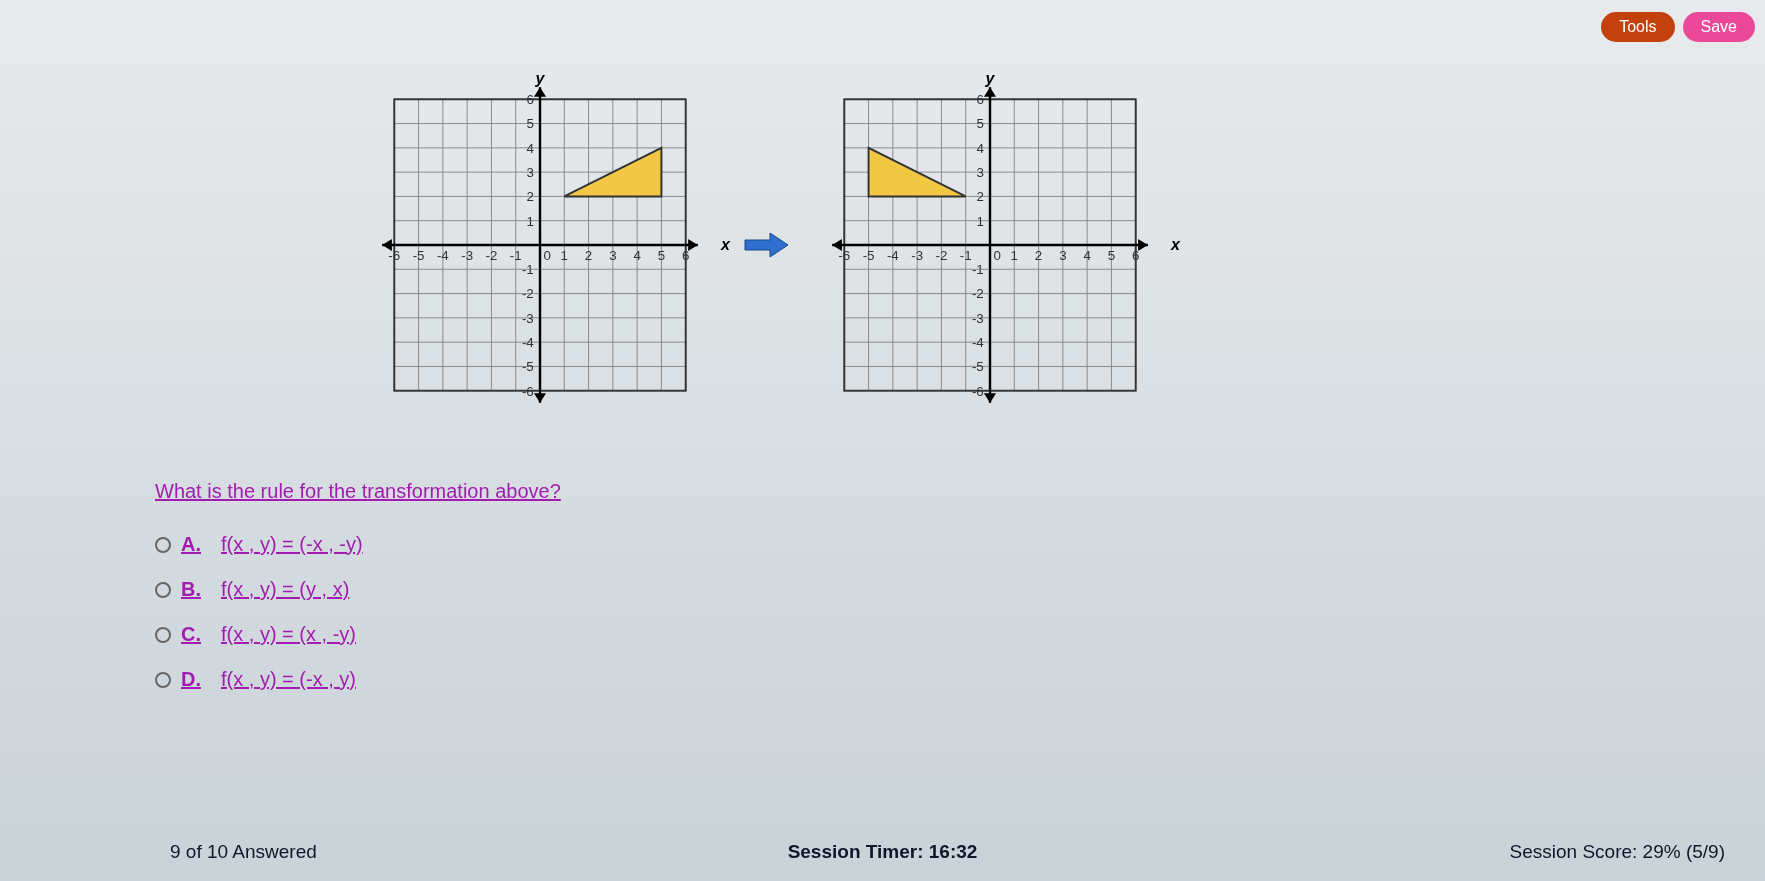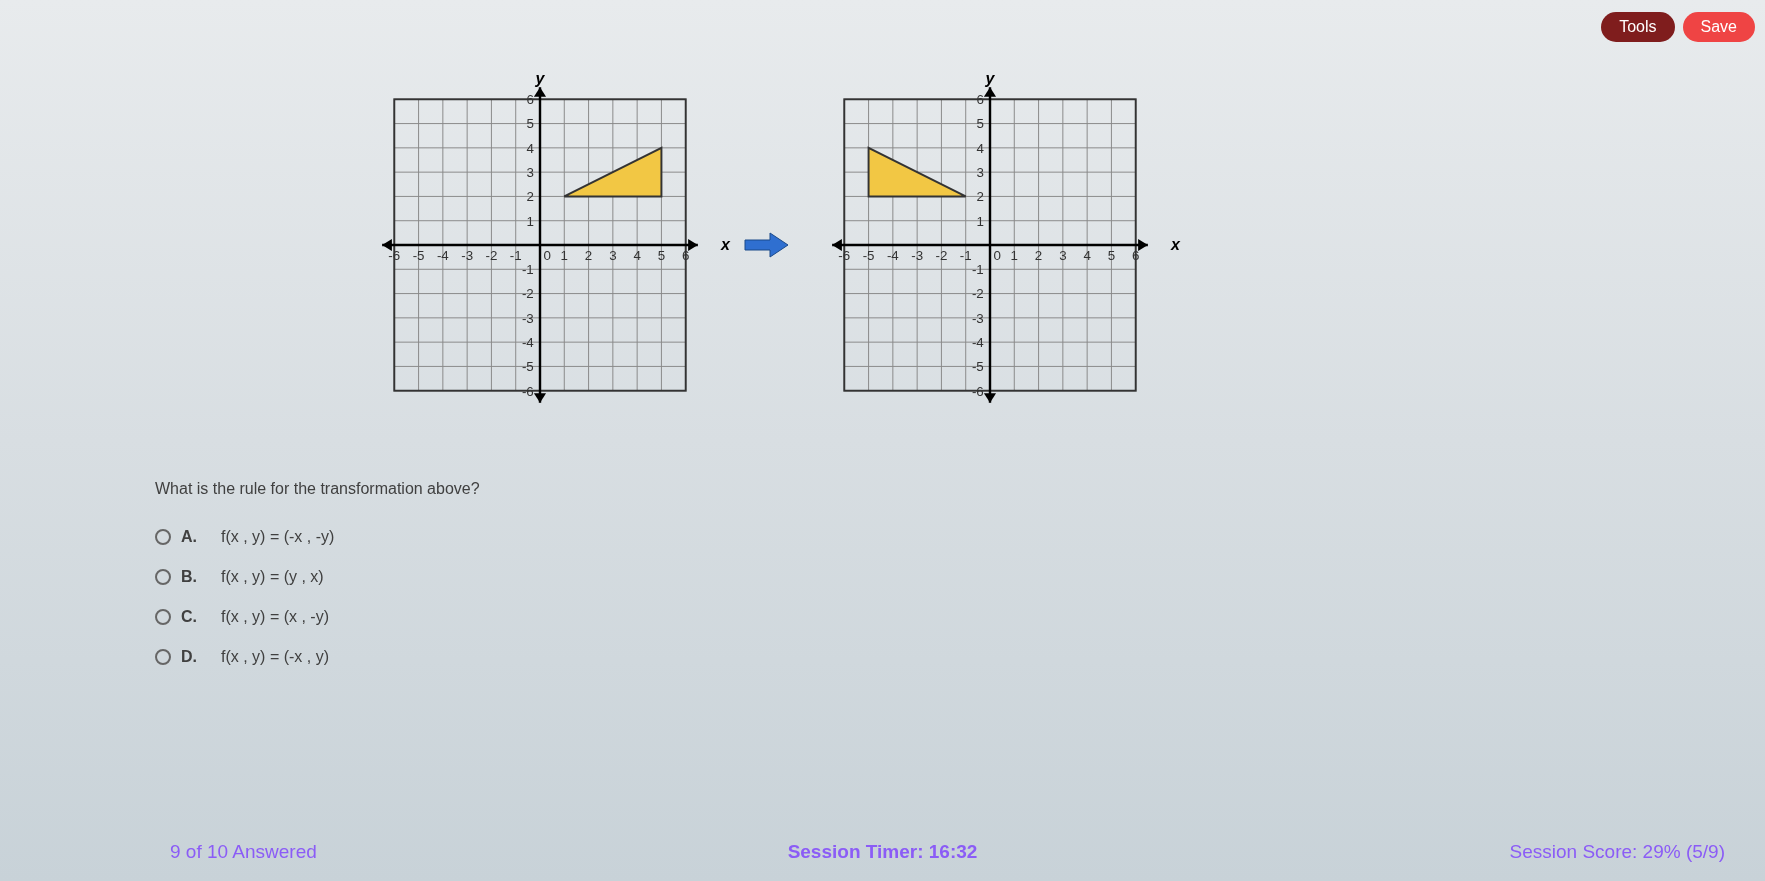--- a/index.html
+++ b/index.html
@@ -19,22 +19,22 @@
       gap: 8px;
     }
     .pill {
       padding: 6px 18px;
       border-radius: 18px;
       color: white;
       font-size: 16px;
       font-weight: 500;
       cursor: pointer;
     }
-    .tools { background: #7f1d1d; }
-    .save { background: #ef4444; }
+    .tools { background: #c2410c; }
+    .save { background: #ec4899; }
     .charts-row {
       position: absolute;
       top: 75px;
       left: 370px;
       display: flex;
       align-items: center;
       gap: 30px;
     }
     .chart-box {
       position: relative;
@@ -60,22 +60,23 @@
       font-size: 16px;
     }
     .arrow-between {
       width: 50px;
       height: 30px;
     }
     .question-area {
       position: absolute;
       top: 480px;
       left: 155px;
-      font-size: 16px;
-      color: #404040;
+      font-size: 20px;
+      color: #a21caf;
+      text-decoration: underline;
     }
     .question-text {
       margin-bottom: 30px;
     }
     .option {
       display: flex;
       align-items: center;
       margin-bottom: 22px;
       cursor: pointer;
     }
@@ -94,21 +95,21 @@
     }
     .footer {
       position: absolute;
       bottom: 18px;
       left: 0;
       right: 0;
       padding: 0 40px 0 170px;
       display: flex;
       justify-content: space-between;
       font-size: 19px;
-      color: #8b5cf6;
+      color: #0f172a;
       font-weight: 500;
     }
     .footer .center { position: absolute; left: 50%; transform: translateX(-50%); font-weight: bold; }
   </style>
 </head>
 <body>
 
 <div class="top-bar">
   <div class="pill tools">Tools</div>
   <div class="pill save">Save</div>

